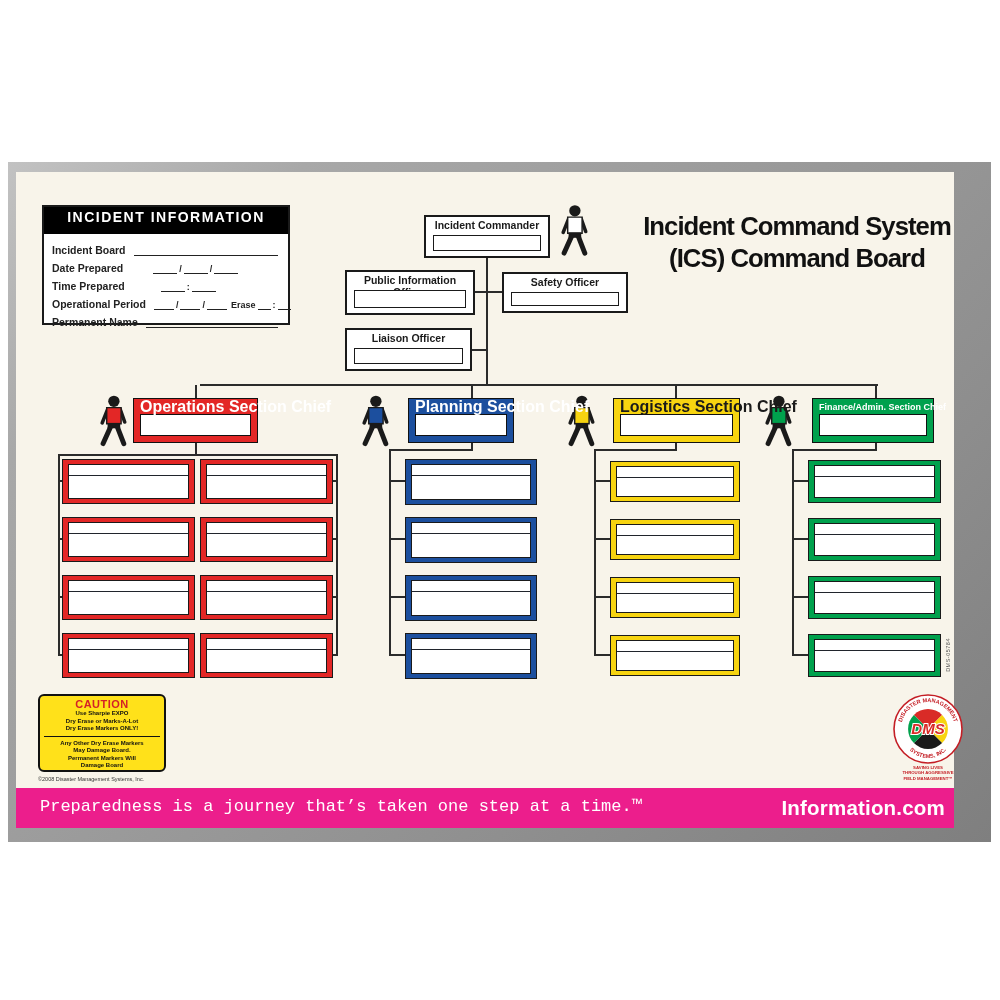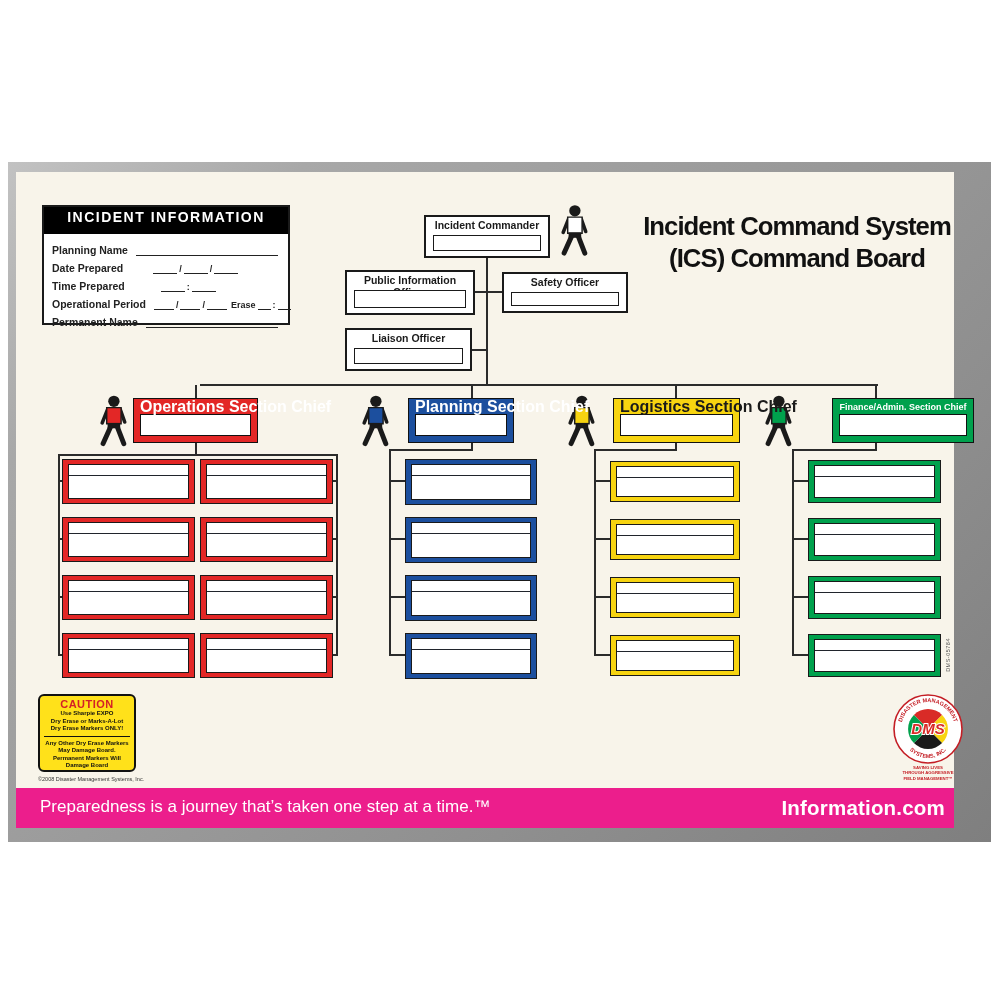--- a/index.html
+++ b/index.html
@@ -51,53 +51,53 @@
   .bg-red{background:#e32726} .bg-blue{background:#1c4f9e}
   .bg-yellow{background:#f7d410} .bg-green{background:#00a14d}
 
   
   .person { position:absolute; width:36px; height:56px; }
   .vest-white path.vest{fill:#ffffff} .vest-red path.vest{fill:#e32726}
   .vest-blue path.vest{fill:#1c4f9e} .vest-yellow path.vest{fill:#f7d410}
   .vest-green path.vest{fill:#00a14d}
 
   
-  .caution { position:absolute; left:22px; top:522px; width:98px; height:78px;
+  .caution { position:absolute; left:22px; top:522px; width:128px; height:78px;
              background:#ffe11a; border:2px solid #111; border-radius:6px;
              text-align:center; padding-top:2px; }
   .caution .ct { color:#d42027; font-weight:bold; font-size:11px; letter-spacing:0.5px; }
   .caution .cl { font-weight:bold; font-size:6px; line-height:7.5px; color:#111; }
   .caution hr { border:none; border-top:1.5px solid #111; margin:3px 4px; }
   .copyright { position:absolute; left:22px; top:604px; font-size:5.5px; color:#333; }
 
   
   .logo { position:absolute; left:876px; top:521px; width:72px; height:72px; }
   .logo-tag { position:absolute; left:862px; top:593px; width:100px; text-align:center;
               font-size:4.3px; line-height:5.4px; font-weight:bold; color:#c41e25; }
   .partnum { position:absolute; left:929px; top:466px; writing-mode:vertical-rl;
              transform:rotate(180deg); font-size:5.5px; color:#555; letter-spacing:0.5px; }
 
   
   .bar { position:absolute; left:0; top:616px; width:938px; height:40px; background:#ec1e8c; }
   .bar .tg { position:absolute; left:24px; top:0; line-height:38px; color:#fff;
-             font-family:Liberation Sans, sans-serif; font-size:17px; }
+             font-family:Liberation Mono, monospace; font-size:17px; }
   .bar .web { position:absolute; right:9px; top:0; line-height:40px; color:#fff;
               font-weight:bold; font-size:20.5px; letter-spacing:0.2px; }
 </style>
 </head>
 <body>
 
 <div class="frame">
 <div class="face">
 
   <div class="info">
     <div class="info-hdr">INCIDENT INFORMATION</div>
     <div class="info-rows">
       <div class="info-row">
-        <span>Planning Name</span>
+        <span>Incident Board</span>
         <span class="fills">
               <i class="seg fillx"></i>
             </span>
       </div>
       <div class="info-row">
         <span>Date Prepared</span>
         <span class="fills" style="margin-left:28px"><i class="seg w24"></i>/<i class="seg w24"></i>/<i class="seg w24"></i></span>
       </div>
       <div class="info-row">
         <span>Time Prepared</span>
@@ -238,21 +238,21 @@
     <div class="cin"></div>
   </div>
   <div class="chief sec-blue" style="left:392px;width:106px">
     <div class="clbl">Planning Section Chief</div>
     <div class="cin"></div>
   </div>
   <div class="chief sec-yellow" style="left:597px;width:127px">
     <div class="clbl">Logistics Section Chief</div>
     <div class="cin"></div>
   </div>
-  <div class="chief sec-green" style="left:816px;width:142px">
+  <div class="chief sec-green" style="left:796px;width:122px">
     <div class="clbl" style="font-size:9px">Finance/Admin. Section Chief</div>
     <div class="cin"></div>
   </div>
 
   <div class="slot bg-red" style="left:46px;top:287px;width:133px;height:45px">
         <div class="sin"></div>
       </div>
   <div class="slot bg-red" style="left:46px;top:345px;width:133px;height:45px">
         <div class="sin"></div>
       </div>

